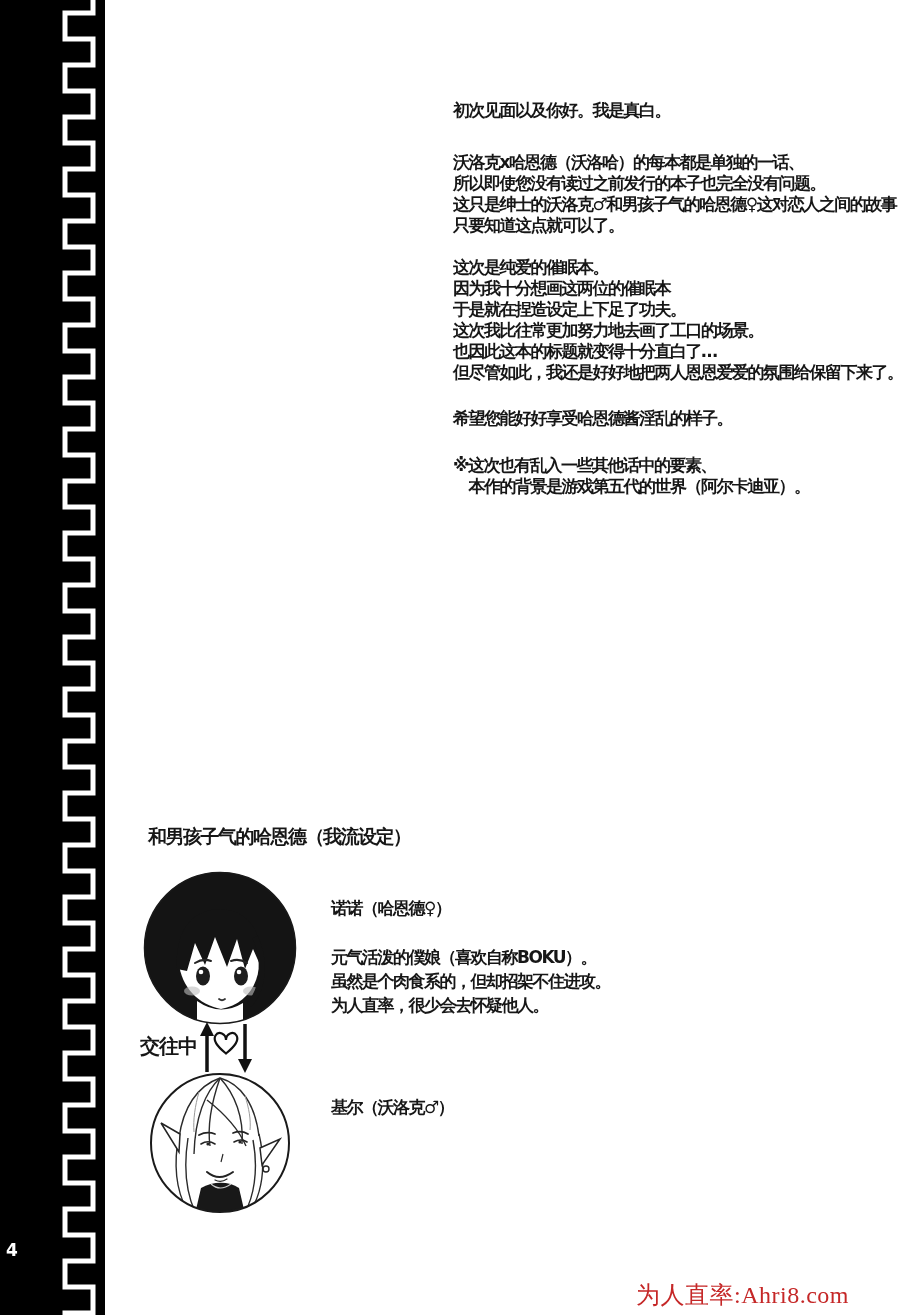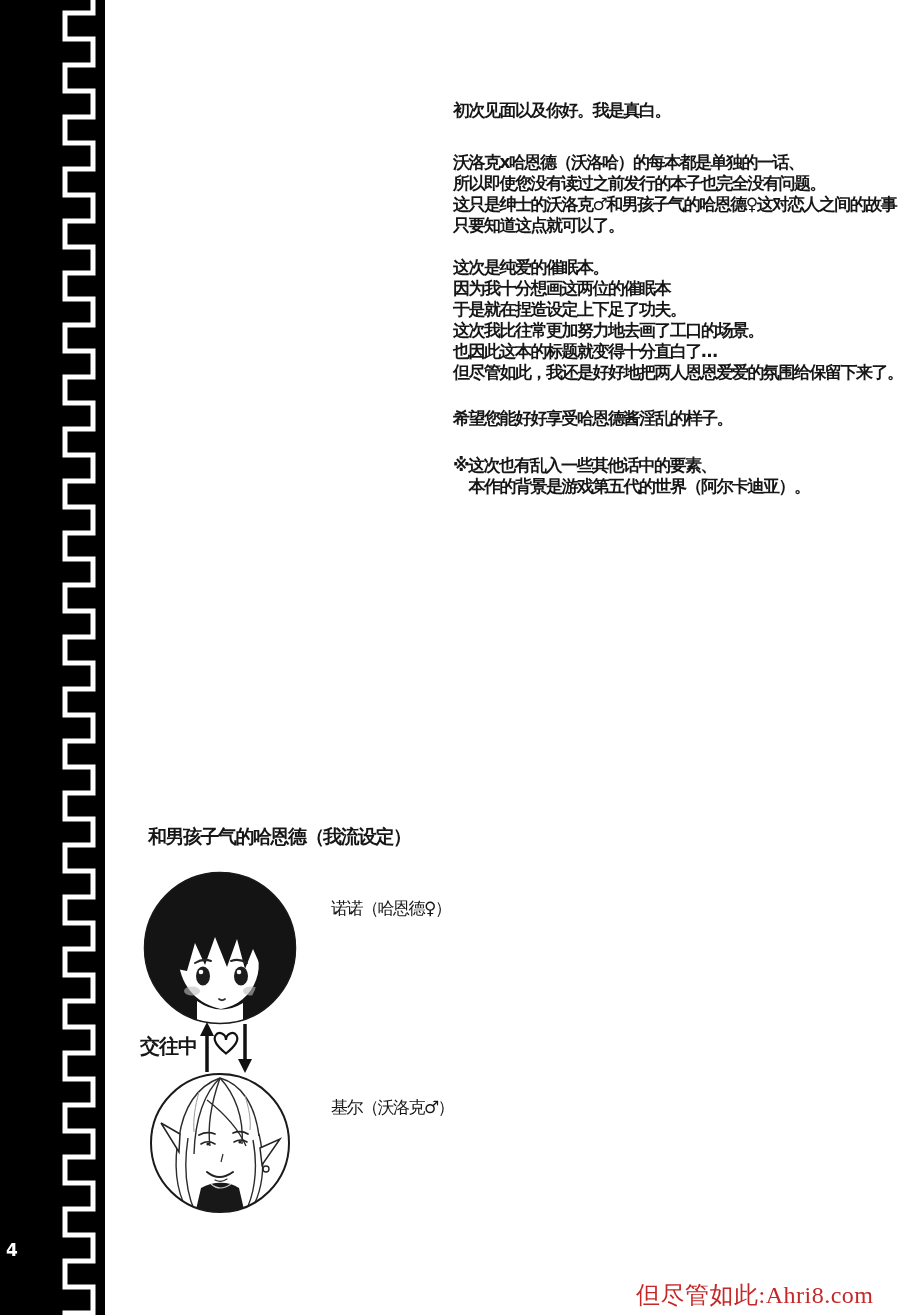--- a/index.html
+++ b/index.html
@@ -27,21 +27,21 @@
   
   .settings-heading{
     position:absolute;left:148px;top:824px;font-size:19px;
     letter-spacing:-1.5px;font-weight:600;white-space:nowrap;
   }
   .portrait{position:absolute;}
   .portrait-nono{left:143px;top:871px;width:154px;height:154px;}
   .portrait-kiru{left:149px;top:1072px;width:142px;height:142px;}
   .char-name{
     position:absolute;left:331px;font-size:17px;letter-spacing:-1.5px;
-    font-weight:400;white-space:nowrap;
+    font-weight:700;white-space:nowrap;
   }
   .char1-name{top:897px;}
   .char2-name{top:1096px;}
   .char-desc{
     position:absolute;left:331px;font-size:17px;line-height:24px;
     letter-spacing:-1.5px;font-weight:600;
   }
   .char1-desc{top:945px;}
   .char2-desc{top:1138px;}
   .relationship-label{
@@ -124,20 +124,25 @@
         <ellipse cx="49" cy="120" rx="8" ry="4.5" fill="#bdbdbd" opacity="0.6"></ellipse>
         <ellipse cx="108" cy="120" rx="8" ry="4.5" fill="#bdbdbd" opacity="0.6"></ellipse>
         <path d="M76,128 Q79,130.5 82,128" stroke="#333333" stroke-width="1.8" fill="none" stroke-linecap="round"></path>
         <path d="M112,66 C122,88 122,116 106,134" stroke="#141414" stroke-width="6" fill="none"></path>
       </g>
       <circle cx="77" cy="77" r="75.5" fill="none" stroke="#1a1a1a" stroke-width="1.5"></circle>
     </svg>
   </div>
 
   <div class="char-name char1-name">诺诺（哈恩德♀）</div>
+  <div class="char-desc char1-desc">
+    <div class="line">元气活泼的僕娘（喜欢自称BOKU）。</div>
+    <div class="line">虽然是个肉食系的，但却招架不住进攻。</div>
+    <div class="line">为人直率，很少会去怀疑他人。</div>
+  </div>
 
   <div class="relationship-label">交往中</div>
   <div class="relationship-arrows">
     <svg width="60" height="52" viewBox="0 0 60 52" xmlns="http://www.w3.org/2000/svg">
       <g>
         <line x1="11" y1="50" x2="11" y2="10" stroke="#111111" stroke-width="3.5"></line>
         <polygon points="11,0 4,14 18,14" fill="#111111"></polygon>
       </g>
       <g>
         <path d="M30,18 C30,11.5 22.5,8.5 19.5,13.5 C16.8,18 20,23.5 30,31.5 C40,23.5 43.2,18 40.5,13.5 C37.5,8.5 30,11.5 30,18 Z" fill="#ffffff" stroke="#111111" stroke-width="2.2"></path>
@@ -188,15 +193,15 @@
         <path d="M62,112 Q71,120 82,112" stroke="#cccccc" stroke-width="1.2" fill="none"></path>
       </g>
       <circle cx="71" cy="71" r="69" fill="none" stroke="#1a1a1a" stroke-width="2"></circle>
     </svg>
   </div>
 
   <div class="char-name char2-name">基尔（沃洛克♂）</div>
   <div class="char-desc char2-desc">
   </div>
 
-  <div class="watermark">但尽管如此:Ahri8.com</div>
+  <div class="watermark">为人直率:Ahri8.com</div>
 
 </div>
 
 </body></html>

